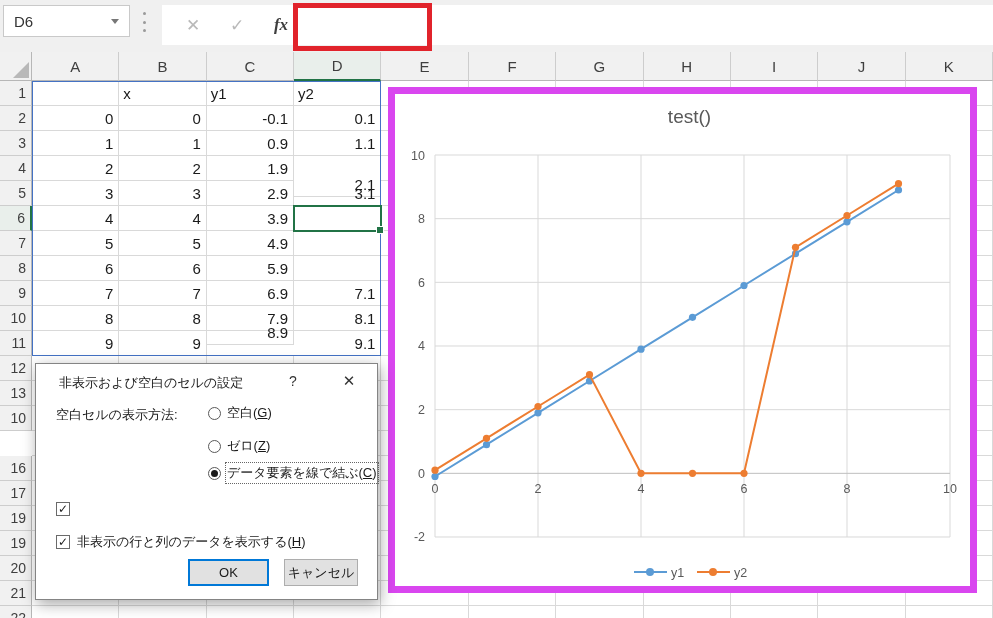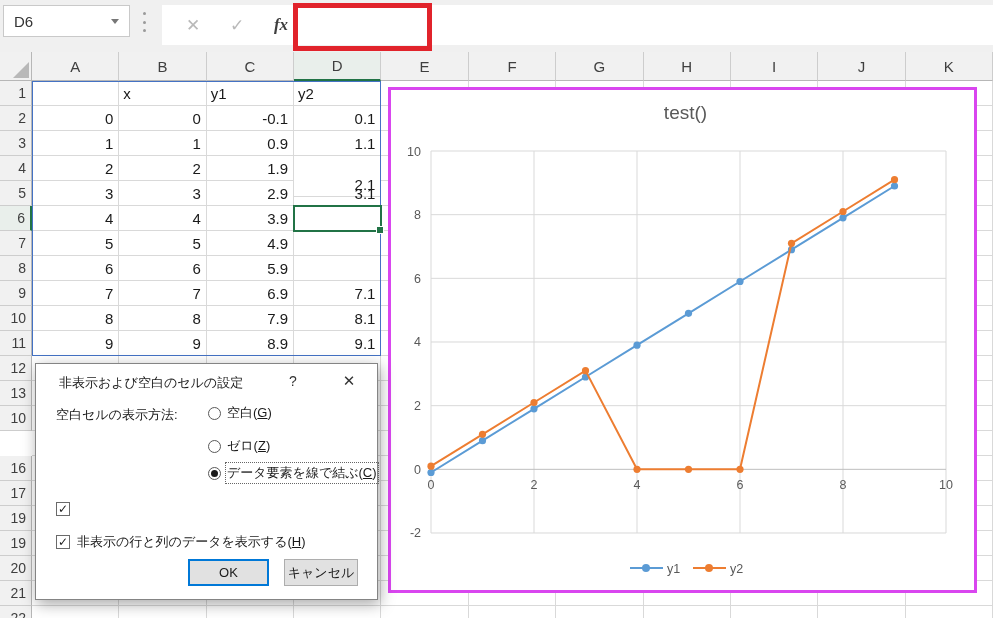--- a/index.html
+++ b/index.html
@@ -44,21 +44,21 @@
     border-left:16px solid transparent;border-bottom:16px solid #b8b8b8;}
   .cell{position:absolute;border-right:1px solid #d9d9d9;border-bottom:1px solid #d9d9d9;
     box-sizing:border-box;font-size:15px;color:#1a1a1a;display:flex;align-items:center;overflow:hidden;}
   .cell.num{justify-content:flex-end;padding-right:5px;}
   .cell.txt{justify-content:flex-start;padding-left:4px;}
   .range-border{position:absolute;border:1px solid #4472c4;box-sizing:border-box;pointer-events:none;z-index:5;}
   .sel-cell{position:absolute;border:2px solid #217346;box-sizing:border-box;z-index:6;}
   .sel-handle{position:absolute;right:-4px;bottom:-4px;width:6px;height:6px;background:#217346;border:1px solid #fff;}
   
   .chartbox{position:absolute;left:388px;top:87px;width:589px;height:506px;background:#fff;
-    border:3px solid #d946ef;box-sizing:border-box;z-index:10;}
+    border:7px solid #d946ef;box-sizing:border-box;z-index:10;}
   .chart-title{position:absolute;left:0;top:12px;width:589px;text-align:center;font-size:19px;color:#595959;}
   
   .dialog{position:absolute;left:35px;top:363px;width:343px;height:237px;background:#fff;
     border:1px solid #848484;box-sizing:border-box;box-shadow:2px 4px 14px rgba(0,0,0,.35);z-index:40;
     font-size:13px;color:#1a1a1a;}
   .dlg-title{position:absolute;left:23px;top:10px;font-size:13px;color:#1a1a1a;}
   .dlg-help{position:absolute;left:246px;top:6px;width:22px;height:22px;display:flex;align-items:center;
     justify-content:center;color:#333;font-size:14px;}
   .dlg-close{position:absolute;left:298px;top:6px;width:30px;height:22px;display:flex;align-items:center;
     justify-content:center;color:#333;font-size:15px;}
@@ -243,21 +243,21 @@
       <div class="cell num" style="left: 294.08px; top: 254px; width: 87.36px; height: 25px;">8.1</div>
       <div class="cell num" style="left: 381.44px; top: 254px; width: 87.36px; height: 25px;"></div>
       <div class="cell num" style="left: 468.8px; top: 254px; width: 87.36px; height: 25px;"></div>
       <div class="cell num" style="left: 556.16px; top: 254px; width: 87.36px; height: 25px;"></div>
       <div class="cell num" style="left: 643.52px; top: 254px; width: 87.36px; height: 25px;"></div>
       <div class="cell num" style="left: 730.88px; top: 254px; width: 87.36px; height: 25px;"></div>
       <div class="cell num" style="left: 818.24px; top: 254px; width: 87.36px; height: 25px;"></div>
       <div class="cell num" style="left: 905.6px; top: 254px; width: 87.36px; height: 25px;"></div>
       <div class="cell num" style="left: 32px; top: 279px; width: 87.36px; height: 25px;">9</div>
       <div class="cell num" style="left: 119.36px; top: 279px; width: 87.36px; height: 25px;">9</div>
-      <div class="cell num" style="left: 206.72px; top: 279px; width: 87.36px; height: 25px;">8.9</div>
+      <div class="cell num" style="left: 206.72px; top: 268px; width: 87.36px; height: 25px;">8.9</div>
       <div class="cell num" style="left: 294.08px; top: 279px; width: 87.36px; height: 25px;">9.1</div>
       <div class="cell num" style="left: 381.44px; top: 279px; width: 87.36px; height: 25px;"></div>
       <div class="cell num" style="left: 468.8px; top: 279px; width: 87.36px; height: 25px;"></div>
       <div class="cell num" style="left: 556.16px; top: 279px; width: 87.36px; height: 25px;"></div>
       <div class="cell num" style="left: 643.52px; top: 279px; width: 87.36px; height: 25px;"></div>
       <div class="cell num" style="left: 730.88px; top: 279px; width: 87.36px; height: 25px;"></div>
       <div class="cell num" style="left: 818.24px; top: 279px; width: 87.36px; height: 25px;"></div>
       <div class="cell num" style="left: 905.6px; top: 279px; width: 87.36px; height: 25px;"></div>
       <div class="cell num" style="left: 32px; top: 304px; width: 87.36px; height: 25px;"></div>
       <div class="cell num" style="left: 119.36px; top: 304px; width: 87.36px; height: 25px;"></div>

